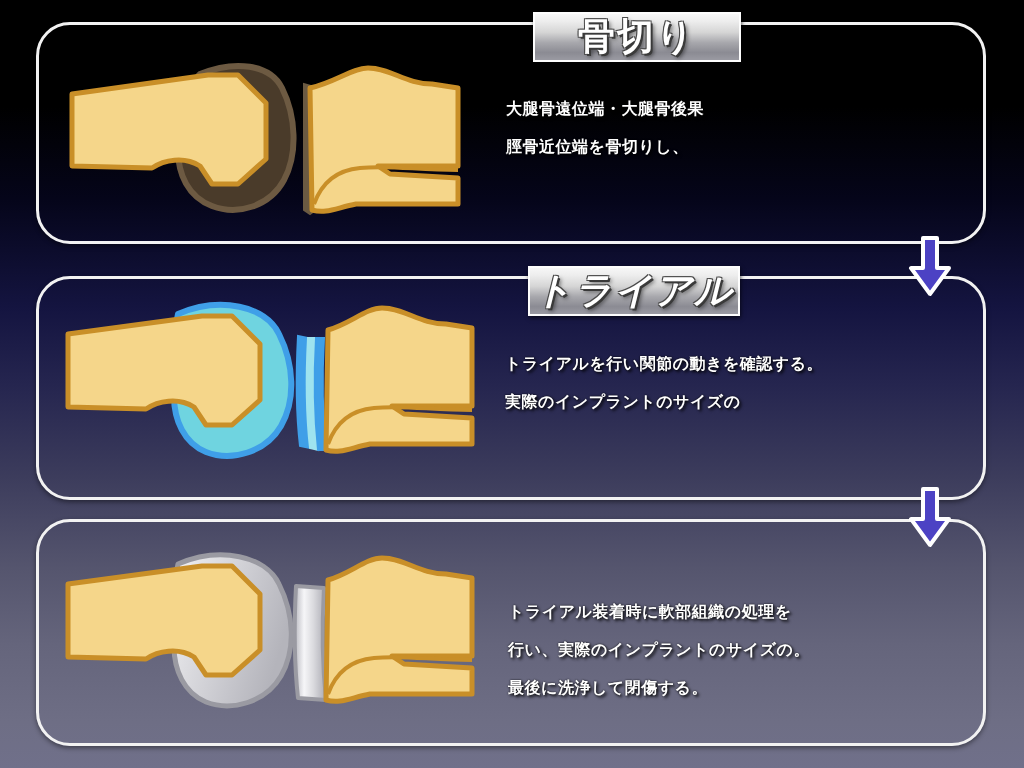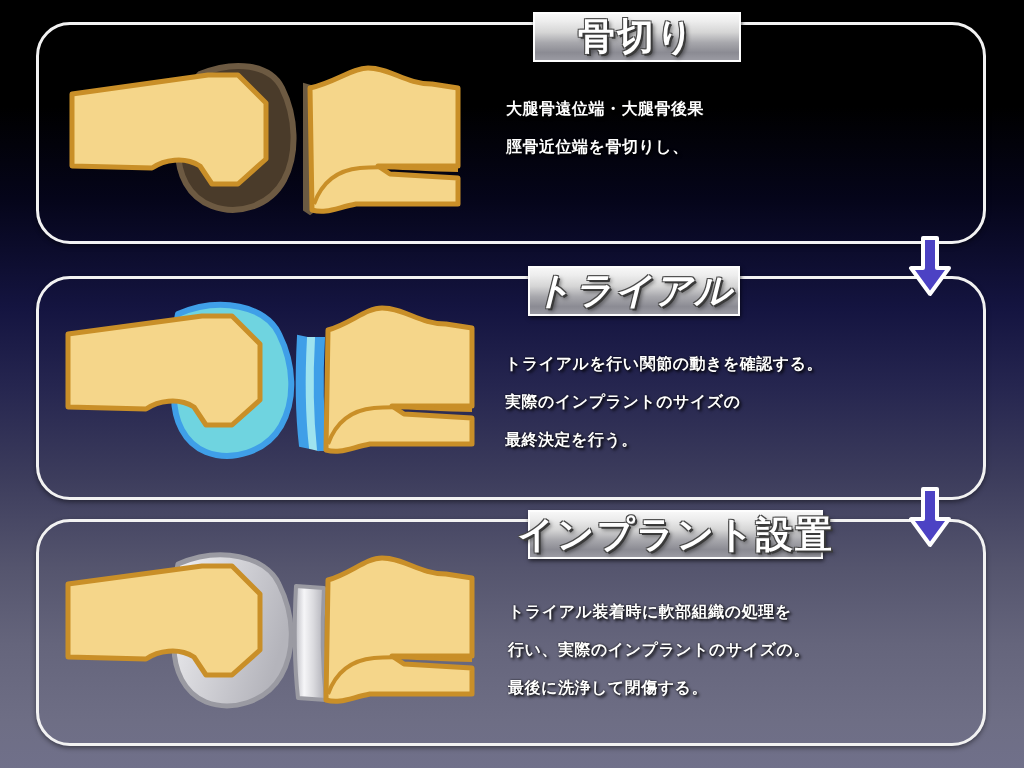--- a/index.html
+++ b/index.html
@@ -172,21 +172,20 @@
     </g>
   </svg>
 
   <div class="title-plate" id="title-plate-2">
     <span>トライアル</span>
   </div>
 
   <div class="body-text" id="body-2">
     <div>トライアルを行い関節の動きを確認する。</div>
     <div>実際のインプラントのサイズの</div>
-    <div>最終決定を行う。</div>
   </div>
 
   <svg class="arrow" id="arrow-2" viewBox="0 0 44 62">
     <path d="M15 2 H29 V32 H41 L22 58 L3 32 H15 Z" fill="#4c42c4" stroke="#ffffff" stroke-width="4" stroke-linejoin="round"></path>
   </svg>
 
   <div class="panel" id="panel-3"></div>
 
   <svg class="illus" id="illus-3" viewBox="0 0 430 180">
     <defs>
@@ -212,23 +211,20 @@
 
     <path d="M236 36 C234 74 234 112 238 148 L266 150 C262 112 262 74 264 38 Z" fill="url(#metalInsert)" stroke="#9a9aa2" stroke-width="4" stroke-linejoin="round"></path>
 
     <g>
       <path d="M268 30 C290 24 306 8 322 8 C344 8 360 24 386 24 L412 28 L412 106
                L332 106 L344 114 L412 118 L412 144 L310 144 C290 148 280 154 266 150 Z" fill="#f5d68a" stroke="#c98f28" stroke-width="5" stroke-linejoin="round"></path>
       <path d="M268 144 C276 122 292 110 314 108 C344 105 370 110 412 110" fill="none" stroke="#c98f28" stroke-width="4"></path>
     </g>
   </svg>
 
-  <div class="title-plate" id="title-plate-3">
-    <span>インプラント設置</span>
-  </div>
 
   <div class="body-text" id="body-3">
     <div>トライアル装着時に軟部組織の処理を</div>
     <div>行い、実際のインプラントのサイズの。</div>
     <div>最後に洗浄して閉傷する。</div>
   </div>
 
 </div>
 
 </body></html>

